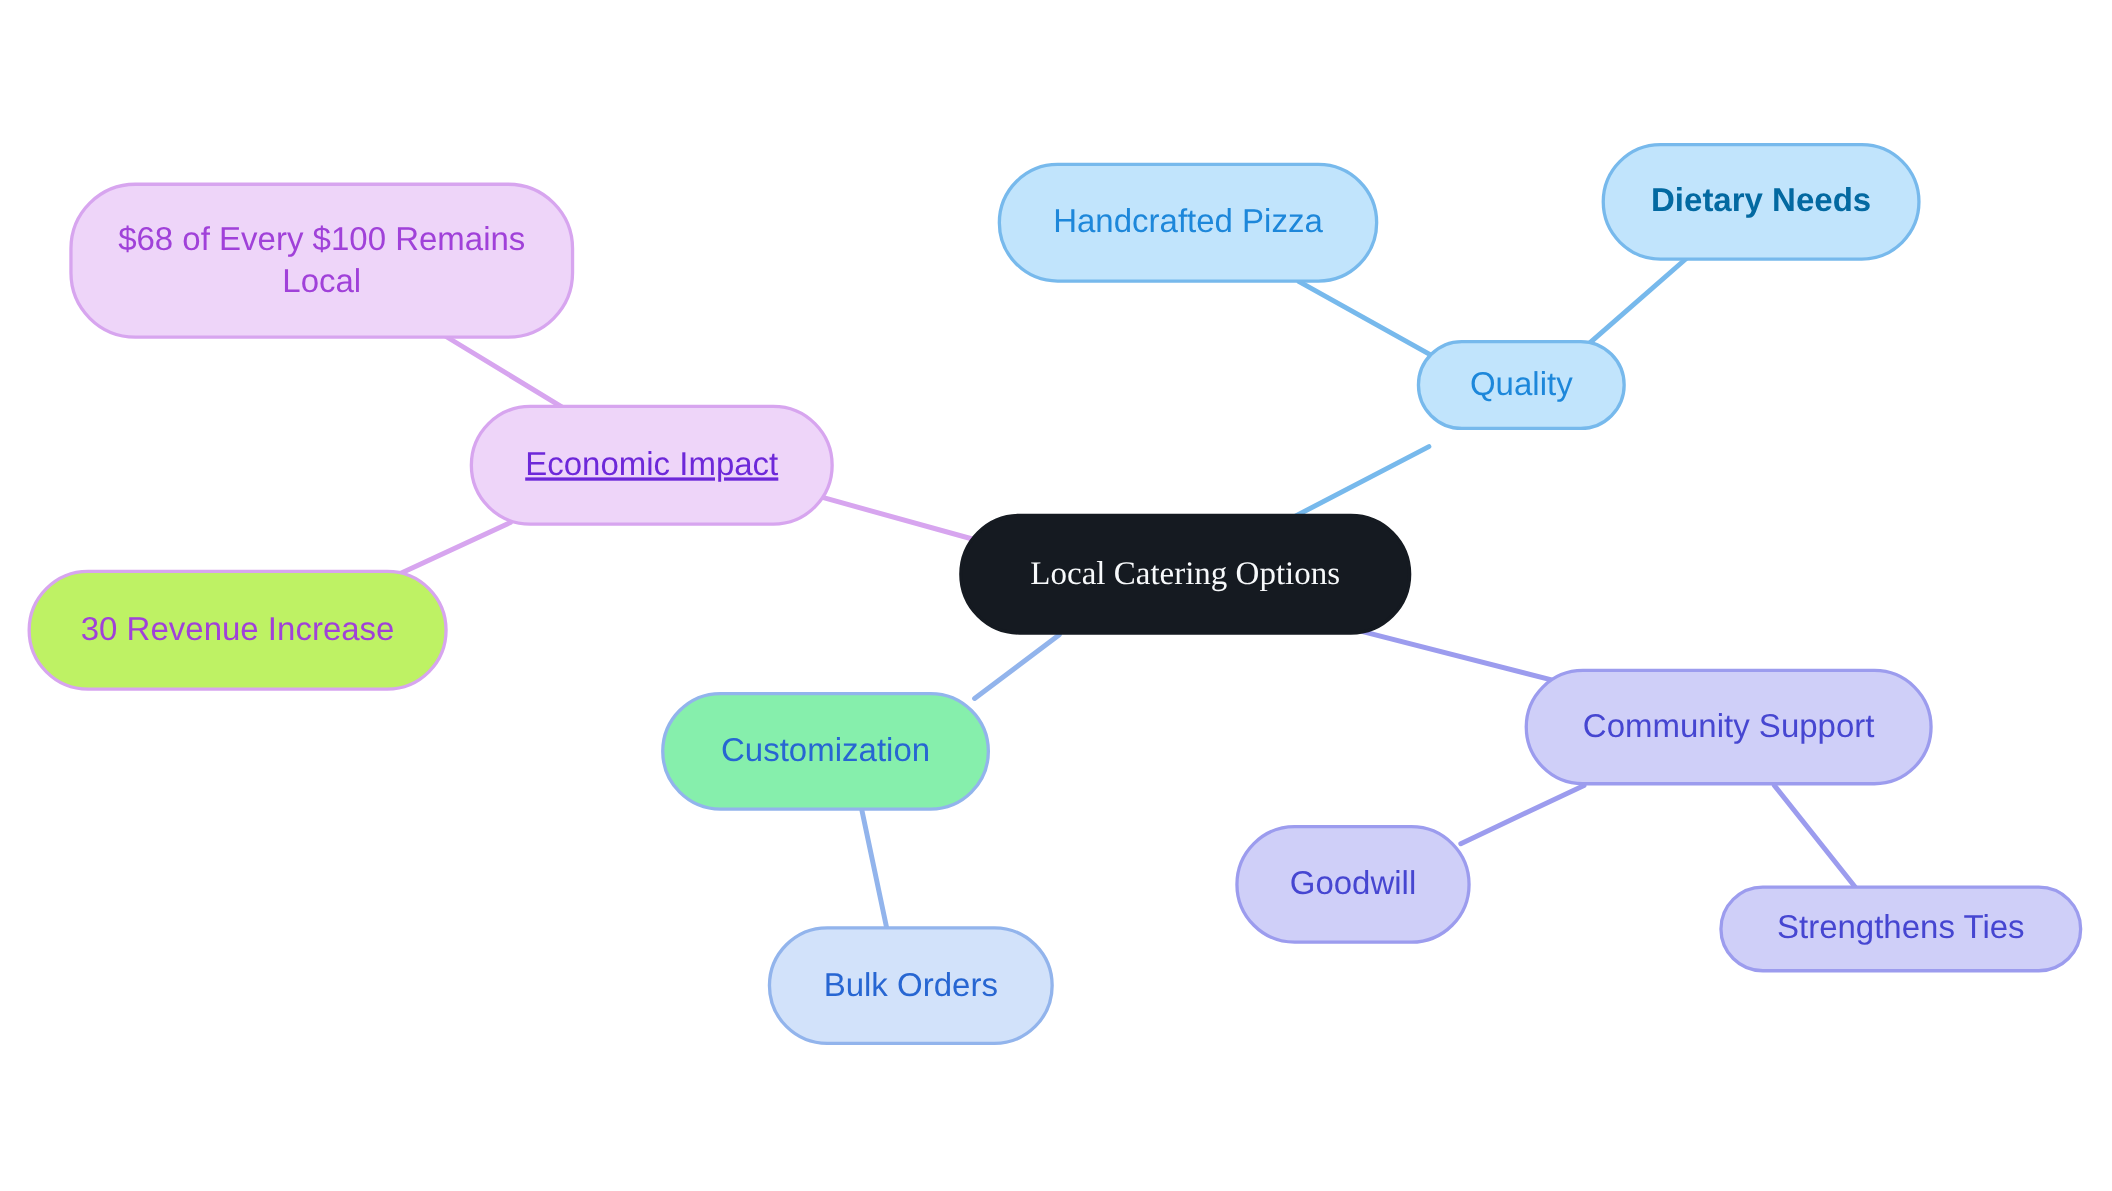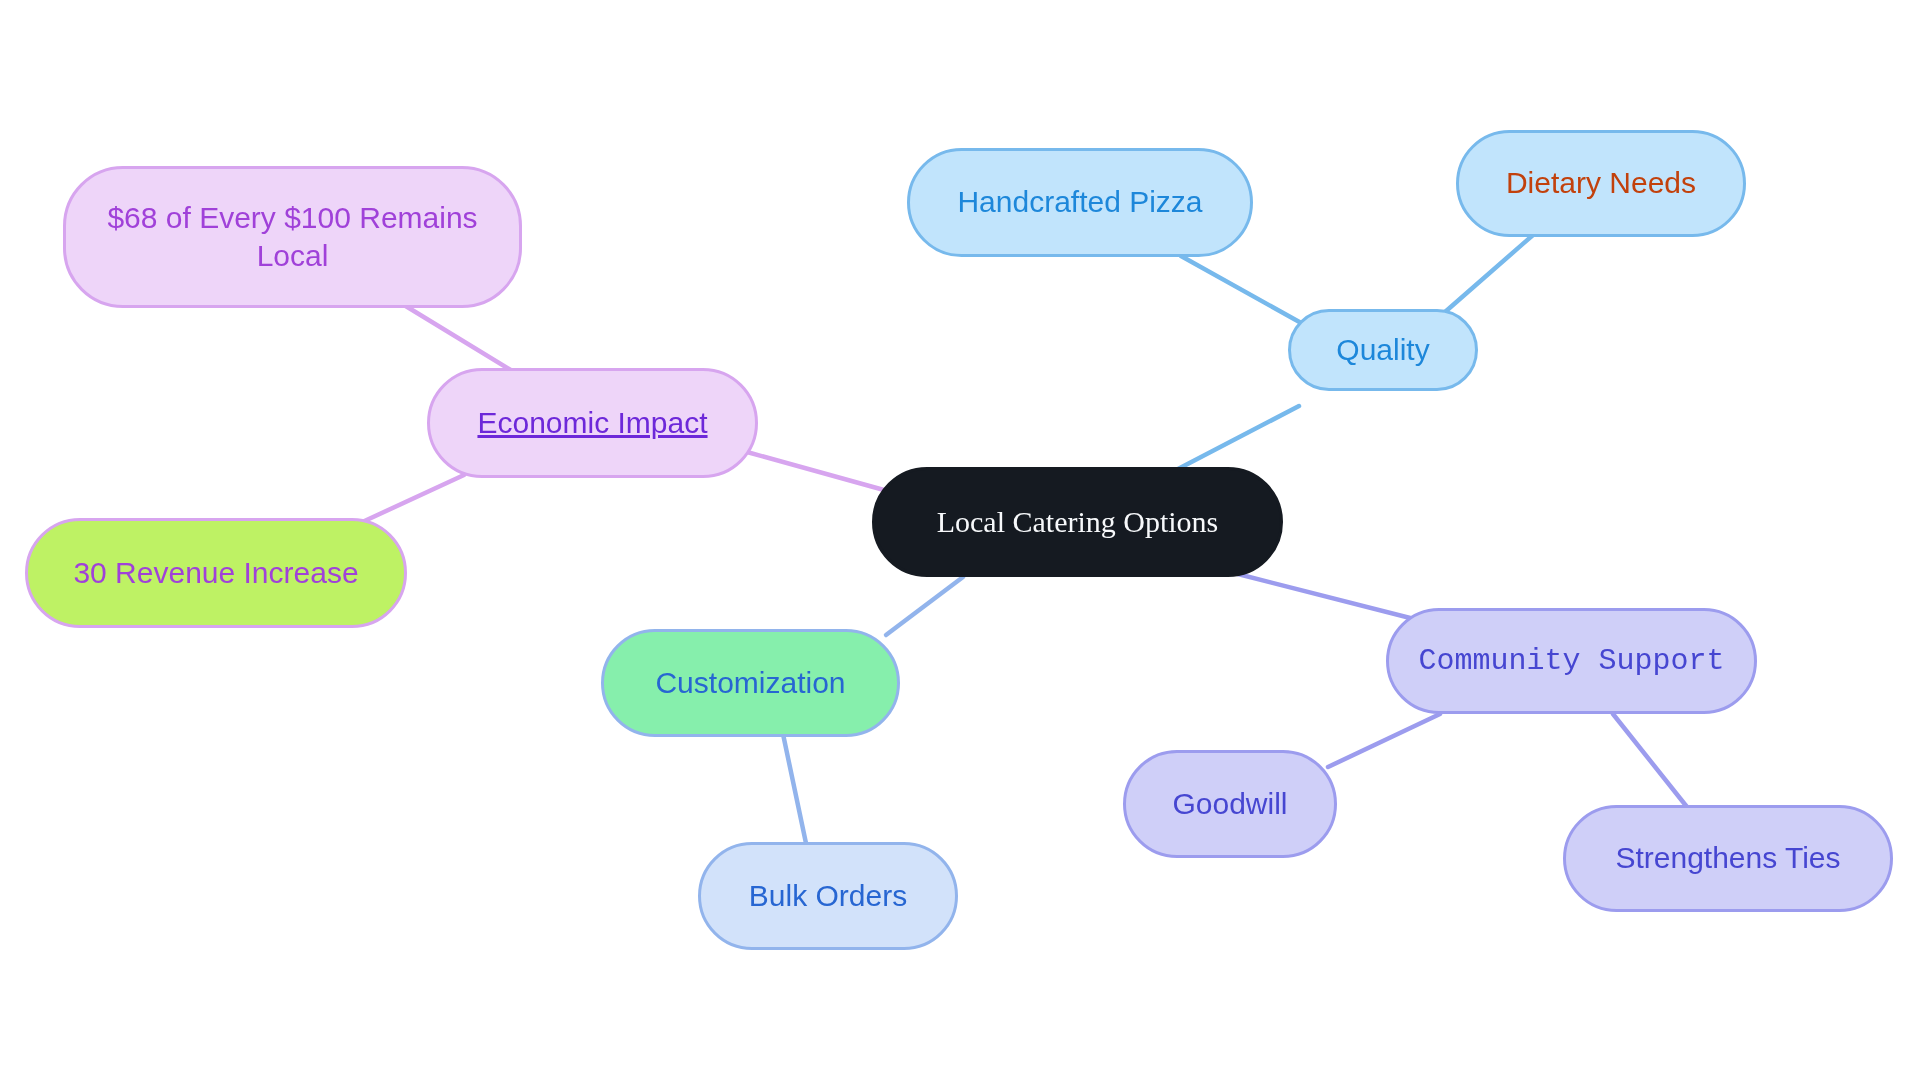--- a/index.html
+++ b/index.html
@@ -41,23 +41,23 @@
   
   #n-root          { left: 872px;  top: 467px; width: 411px; height: 110px; border-radius: 55px; font-family: Liberation Serif, serif; }
   #n-economic      { left: 427px;  top: 368px; width: 331px; height: 110px; }
   #n-remains       { left: 63px;   top: 166px; width: 459px; height: 142px; border-radius: 60px; }
   #n-revenue       { left: 25px;   top: 518px; width: 382px; height: 110px; }
   #n-quality       { left: 1288px; top: 309px; width: 190px; height: 82px; border-radius: 50px; }
   #n-handcrafted   { left: 907px;  top: 148px; width: 346px; height: 109px; }
   #n-dietary       { left: 1456px; top: 130px; width: 290px; height: 107px; }
   #n-customization { left: 601px;  top: 629px; width: 299px; height: 108px; }
   #n-bulk          { left: 698px;  top: 842px; width: 260px; height: 108px; }
-  #n-community     { left: 1386px; top: 608px; width: 371px; height: 106px; font-family: Liberation Mono, monospace; }
+  #n-community     { left: 1386px; top: 608px; width: 371px; height: 106px; }
   #n-goodwill      { left: 1123px; top: 750px; width: 214px; height: 108px; }
-  #n-strengthens   { left: 1563px; top: 805px; width: 330px; height: 107px; }
+  #n-strengthens   { left: 1563px; top: 805px; width: 330px; height: 79px; }
 </style>
 </head>
 <body>
 
 <div class="stage" style="background: rgb(255, 255, 255);">
 
   <svg class="edges" viewBox="0 0 1920 1083" xmlns="http://www.w3.org/2000/svg">
     <line x1="747" y1="452" x2="884" y2="490" stroke="#d7a5ef"></line>
     <line x1="404" y1="305" x2="514" y2="372" stroke="#d7a5ef"></line>
     <line x1="464" y1="475" x2="358" y2="524" stroke="#d7a5ef"></line>
@@ -84,21 +84,21 @@
   <div class="node" id="n-revenue" style="background: #bef264; border-color: rgb(215, 165, 239); color: rgb(160, 65, 217);">
     <span class="node-label">30 Revenue Increase</span>
   </div>
 
   <div class="node" id="n-quality" style="background: rgb(193, 228, 252); border-color: rgb(119, 185, 236); color: rgb(29, 135, 218);">
     <span class="node-label">Quality</span>
   </div>
   <div class="node" id="n-handcrafted" style="background: rgb(193, 228, 252); border-color: rgb(119, 185, 236); color: rgb(29, 135, 218);">
     <span class="node-label">Handcrafted Pizza</span>
   </div>
-  <div class="node" id="n-dietary" style="background: rgb(193, 228, 252); border-color: rgb(119, 185, 236); color: #c2410c;">
+  <div class="node" id="n-dietary" style="background: rgb(193, 228, 252); border-color: rgb(119, 185, 236); color: #0369a1; font-weight: bold;">
     <span class="node-label">Dietary Needs</span>
   </div>
 
   <div class="node" id="n-customization" style="background: #86efac; border-color: rgb(146, 180, 236); color: rgb(39, 102, 210);">
     <span class="node-label">Customization</span>
   </div>
   <div class="node" id="n-bulk" style="background: rgb(210, 226, 250); border-color: rgb(146, 180, 236); color: rgb(39, 102, 210);">
     <span class="node-label">Bulk Orders</span>
   </div>
 

